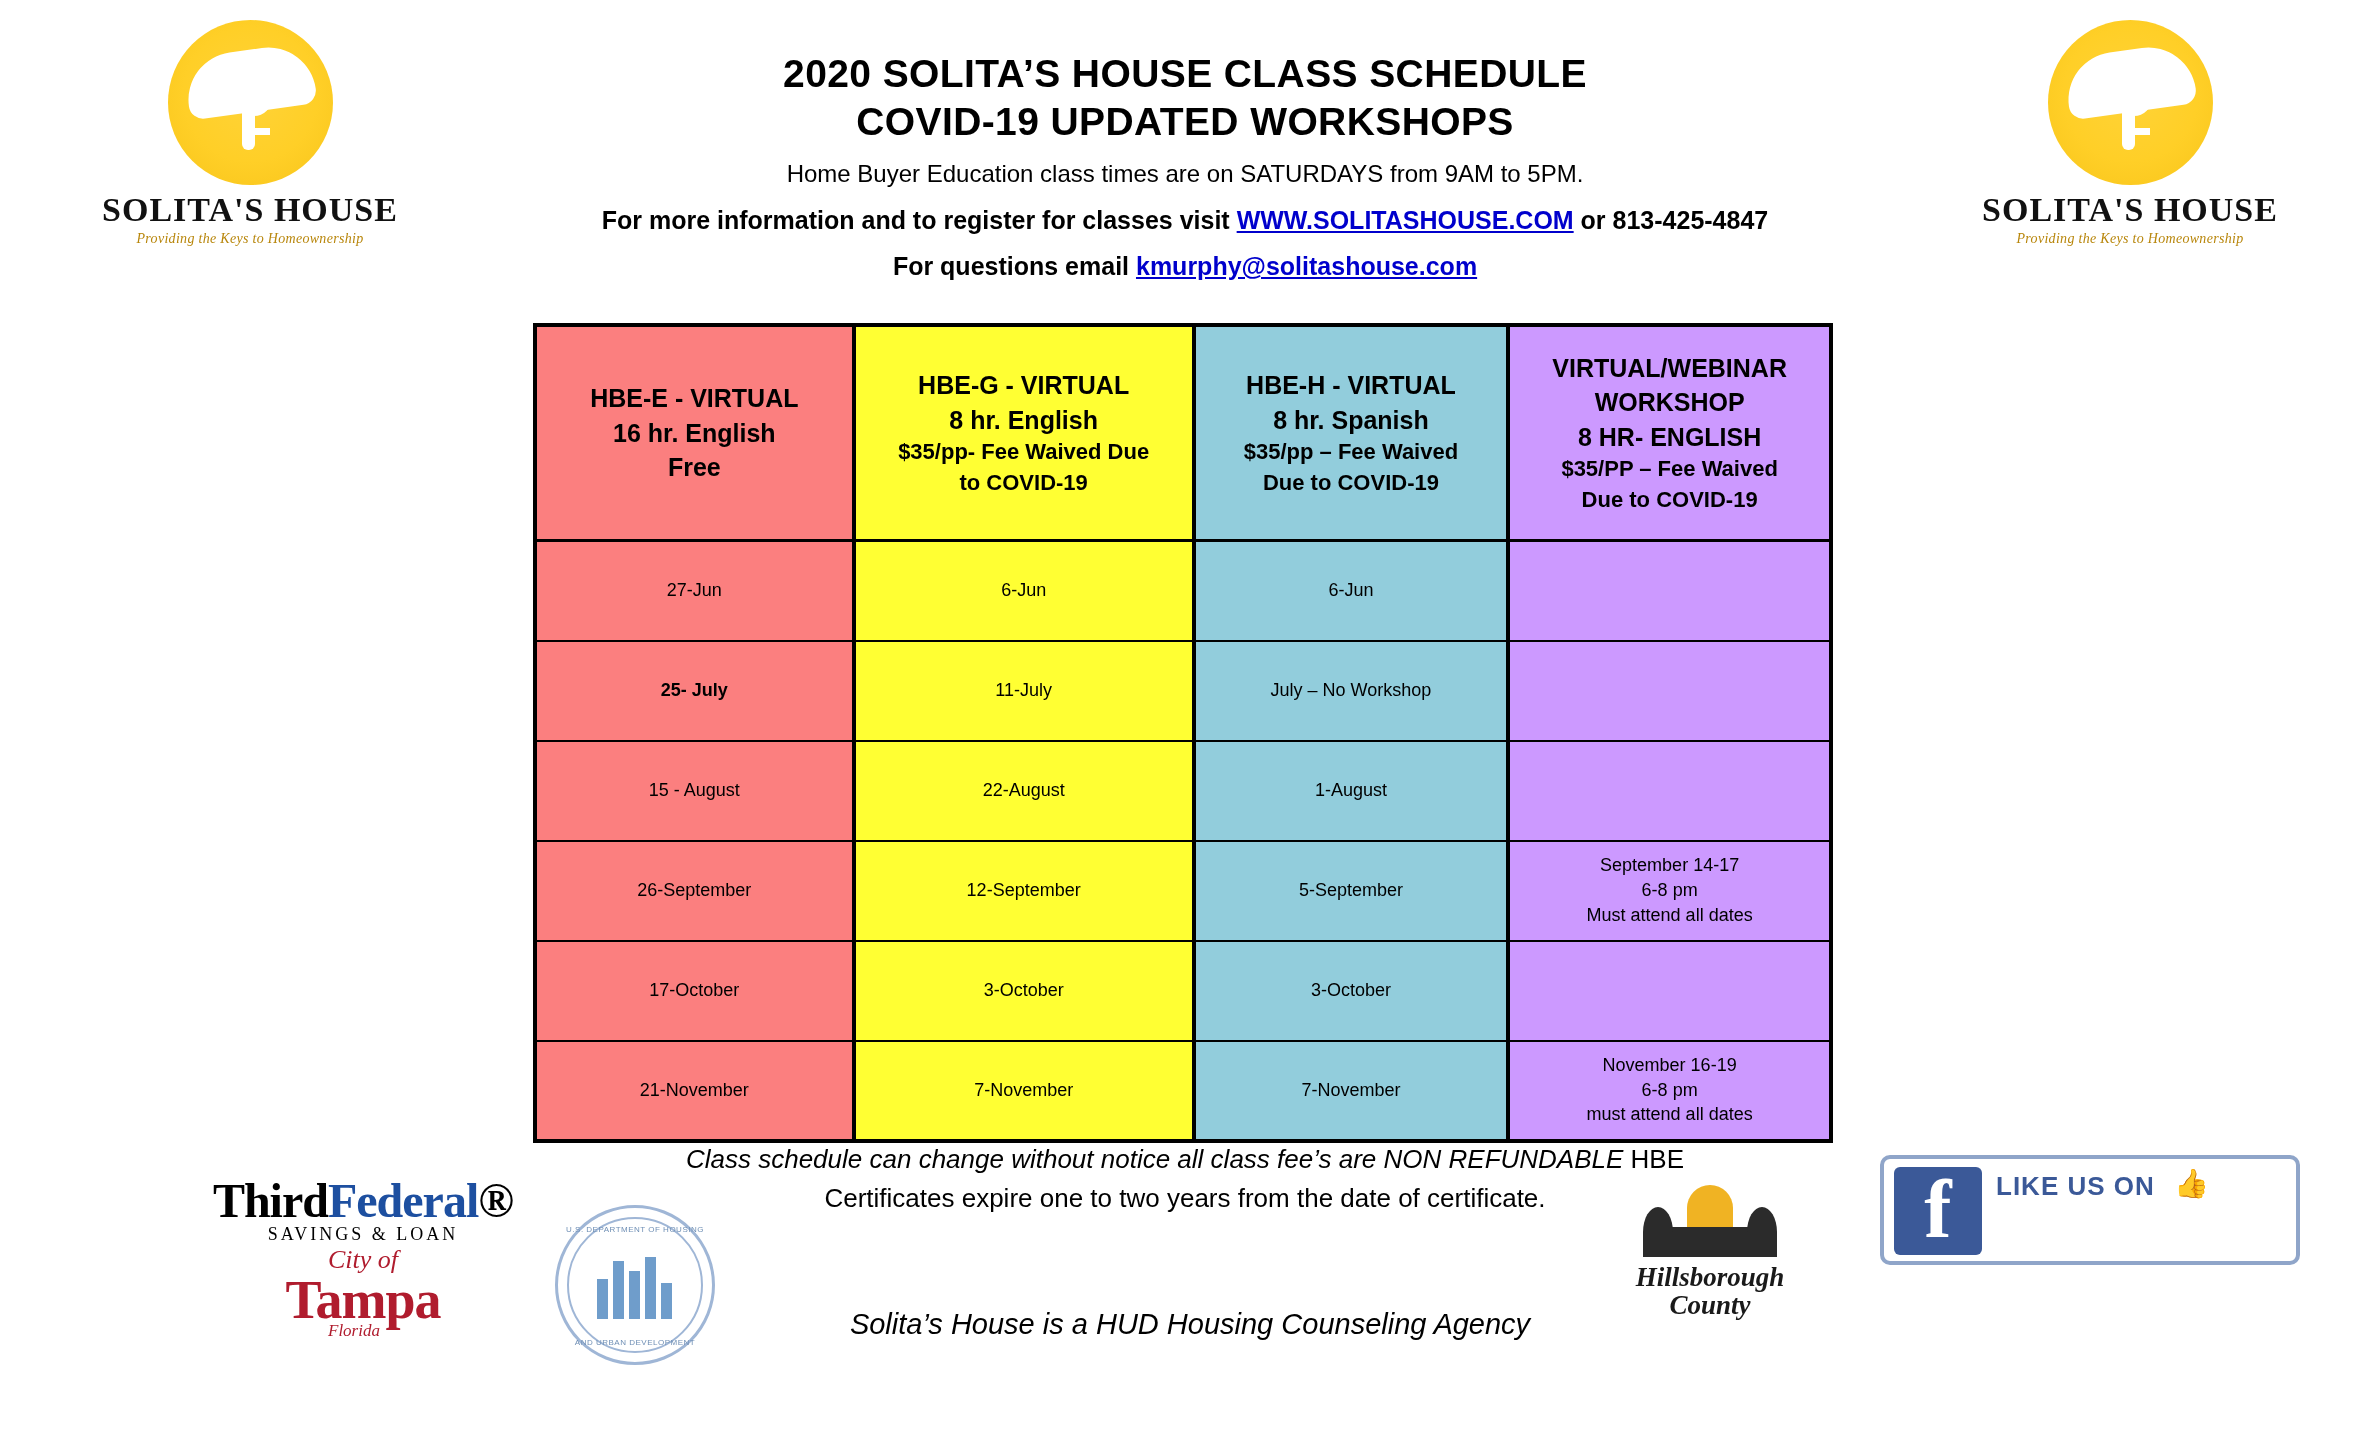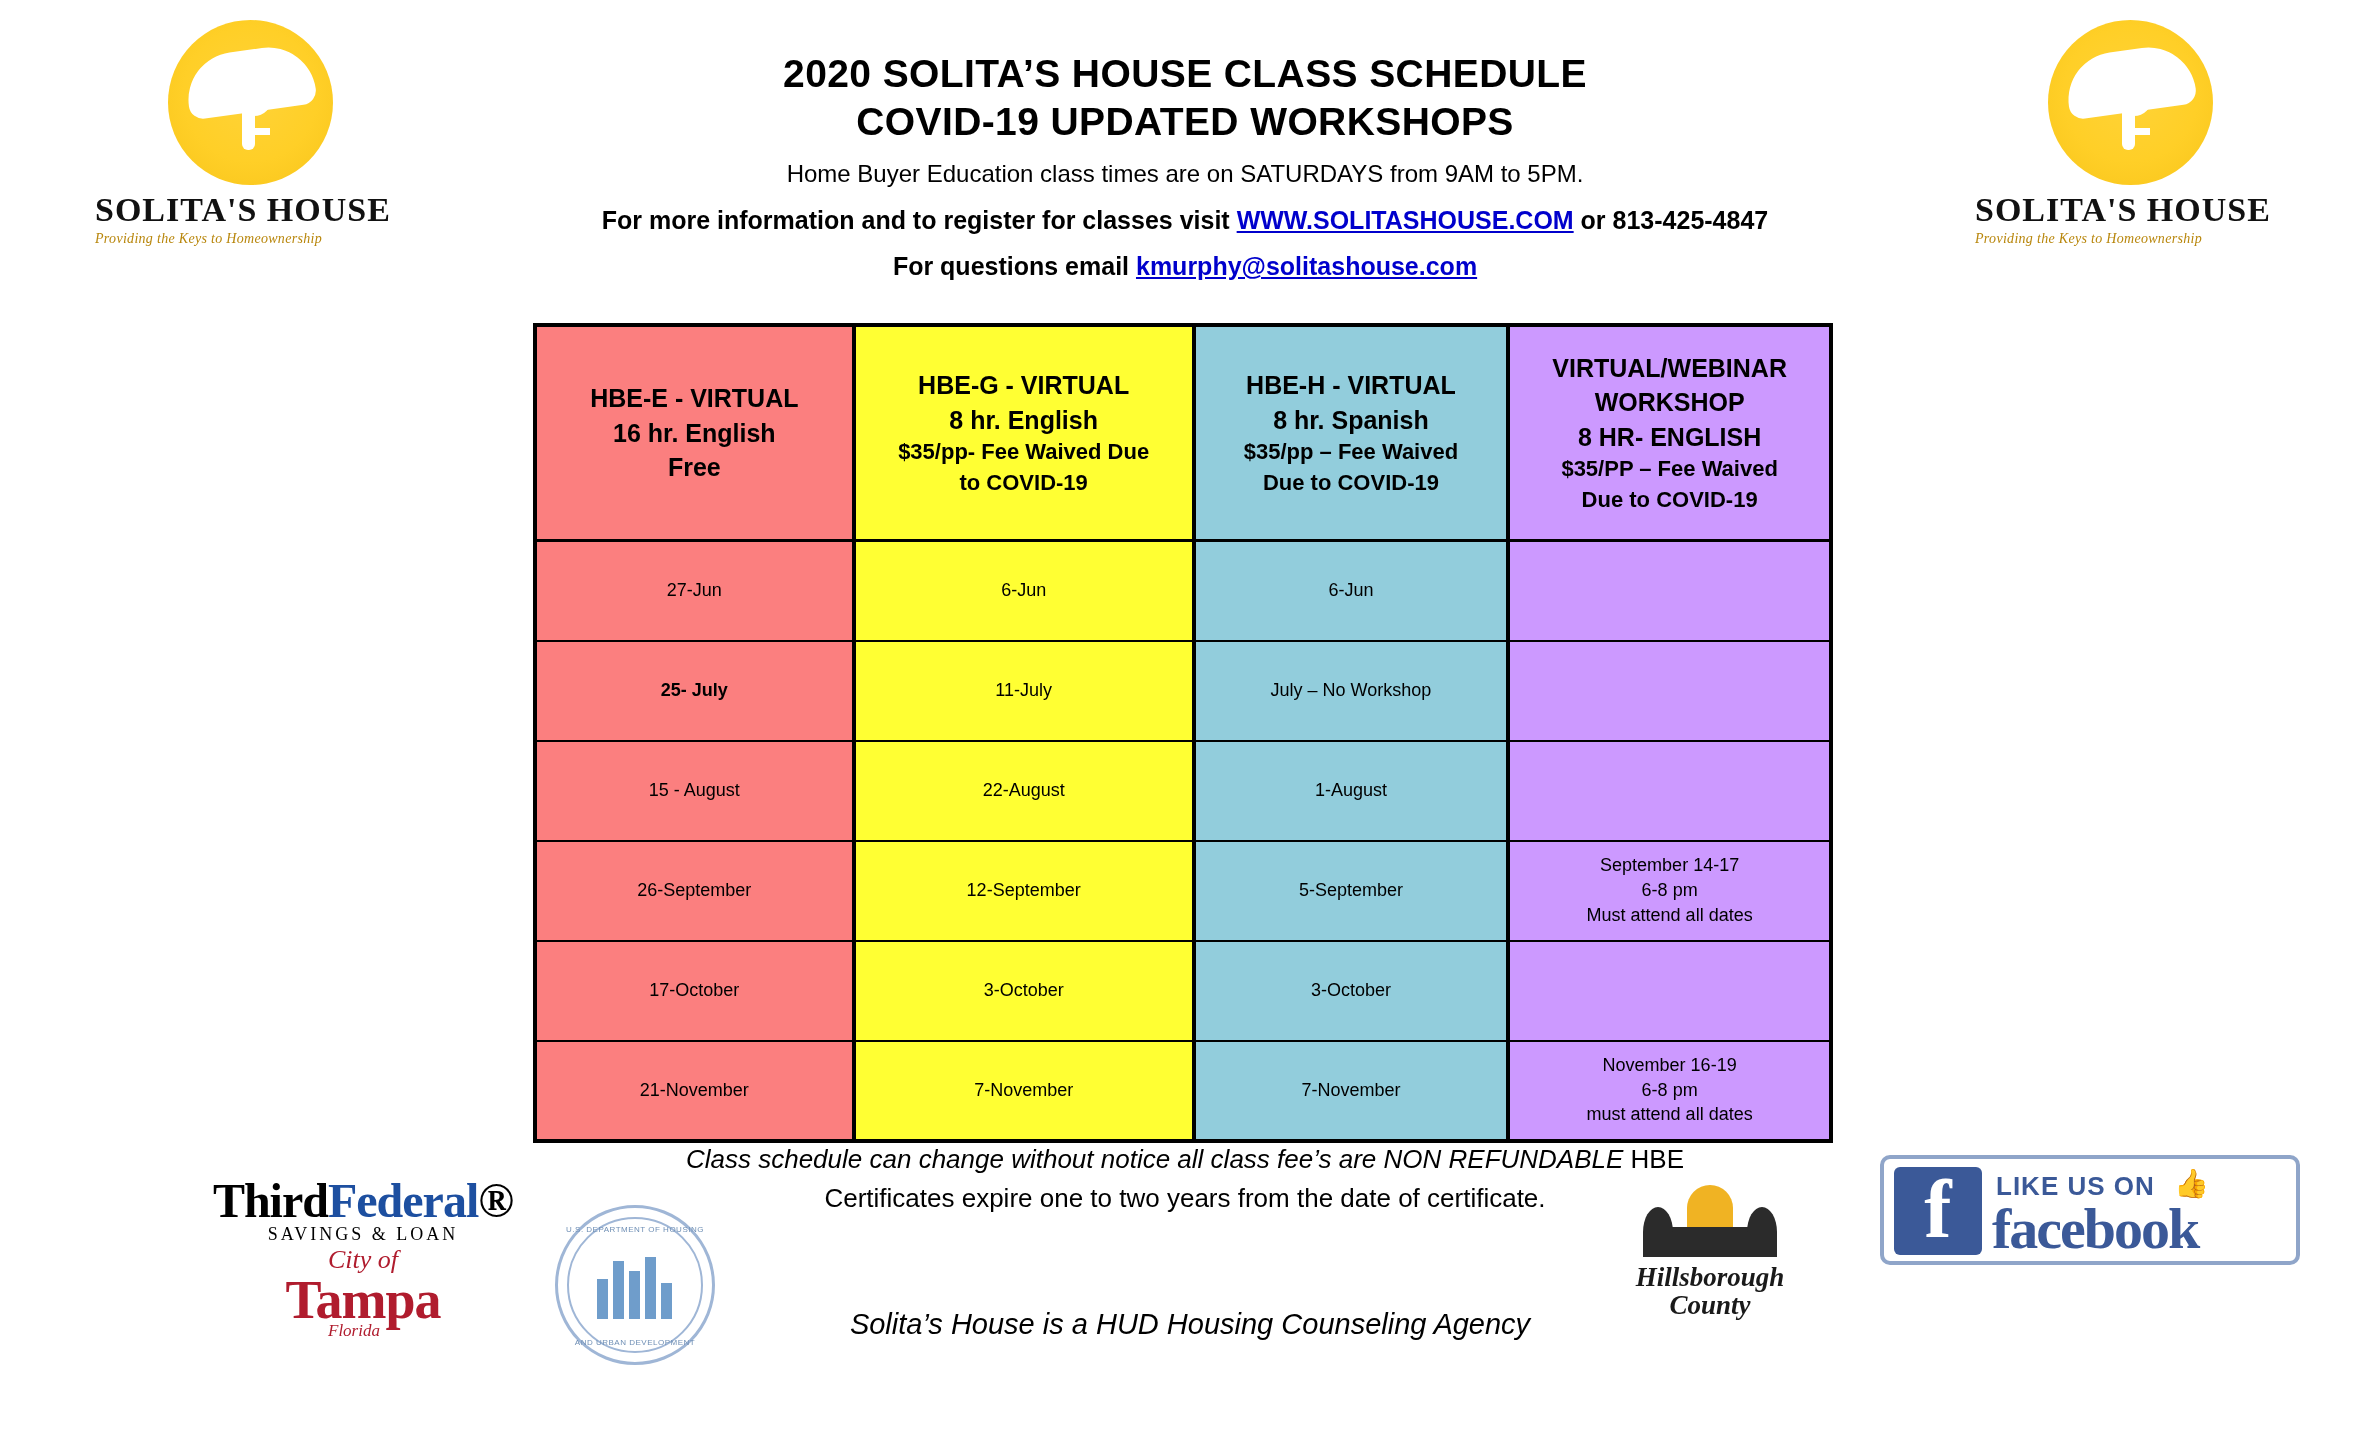--- a/index.html
+++ b/index.html
@@ -20,20 +20,21 @@
   .header {
     position: absolute;
     top: 0; left: 0;
     width: 2366px;
     height: 300px;
   }
 
   .logo {
     position: absolute;
     width: 310px;
+    text-align: center;
   }
   .logo.left  { left: 95px;  top: 20px; }
   .logo.right { left: 1975px; top: 20px; }
 
   .sun {
     width: 165px;
     height: 165px;
     margin: 0 auto;
     border-radius: 50%;
     background: radial-gradient(circle at 50% 45%, #ffd338 0%, #ffcf27 55%, #f7c41a 100%);
@@ -529,14 +530,13 @@
     <div class="palm" style="left:112px;"></div>
   </div>
   <div class="hills-name">Hillsborough</div>
   <div class="hills-name sub">County</div>
 </div>
 
 <div class="fb">
   <div class="f-icon">f</div>
   <div class="like">LIKE US ON</div>
   <div class="thumb">👍</div>
-  <div class="word">facebook</div>
 </div>
 
 </body></html>

